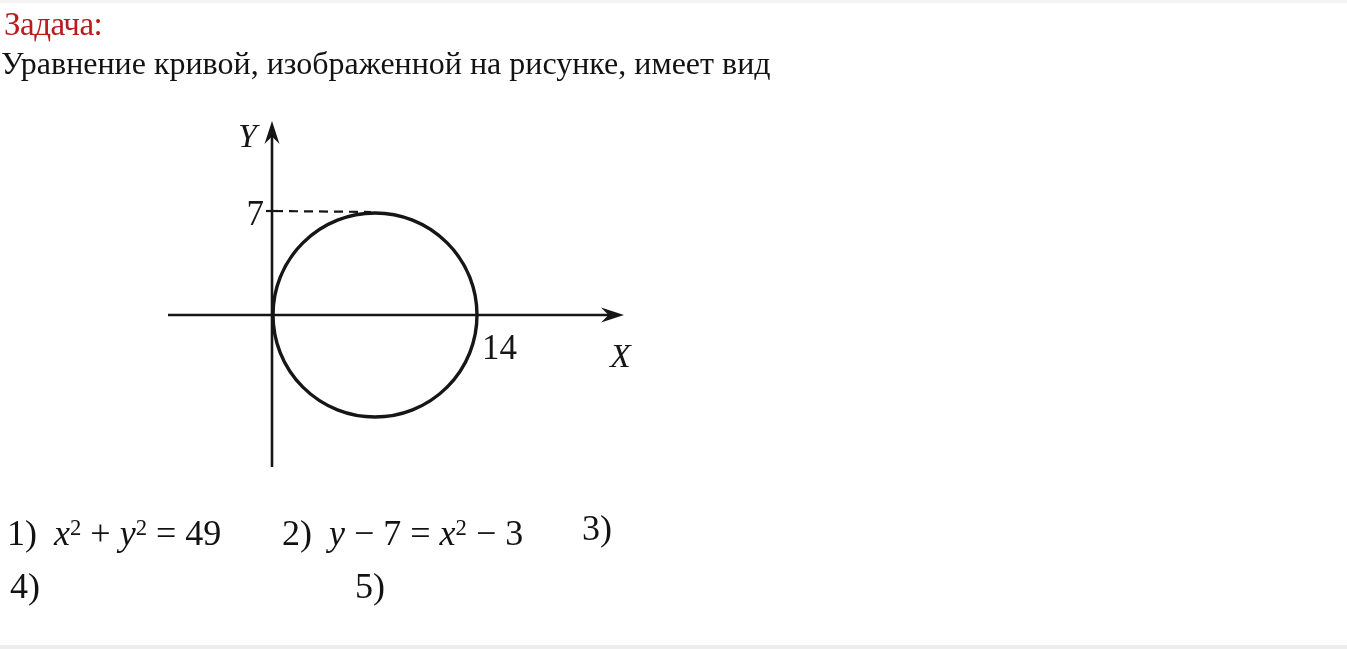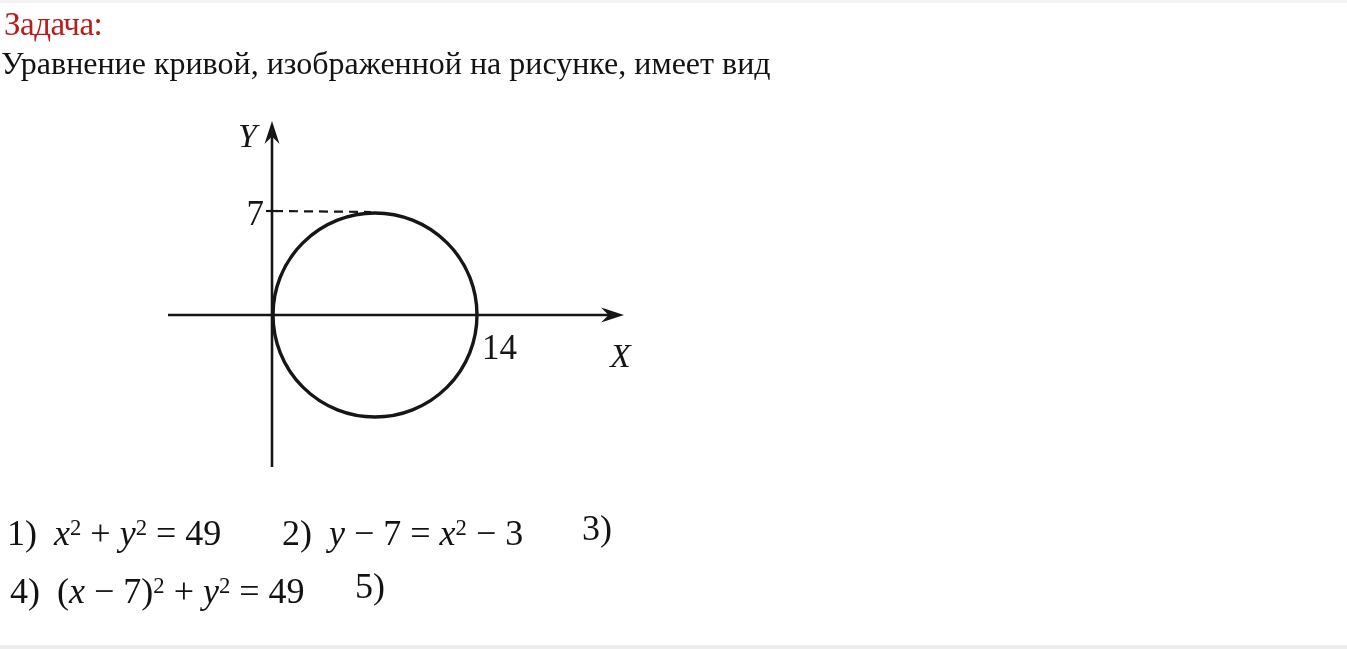--- a/index.html
+++ b/index.html
@@ -99,19 +99,18 @@
 </div>
 <div class="opt" id="opt-2">
   <span class="num">2)</span>
   <span class="formula"><span class="var">y</span><span> − 7 = </span><span class="var">x</span><span class="sup">2</span><span> − 3</span></span>
 </div>
 <div class="opt" id="opt-3">
   <span class="num">3)</span>
 </div>
 <div class="opt" id="opt-4">
   <span class="num">4)</span>
-  <span class="formula"><span>(</span><span class="var">x</span><span> − 7)</span><span class="sup">2</span><span> + </span><span class="var">y</span><span class="sup">2</span><span> = 49</span></span>
 </div>
 <div class="opt" id="opt-5">
   <span class="num">5)</span>
 </div>
 
 <div class="scan-edge bottom"></div>
 
 </body></html>

